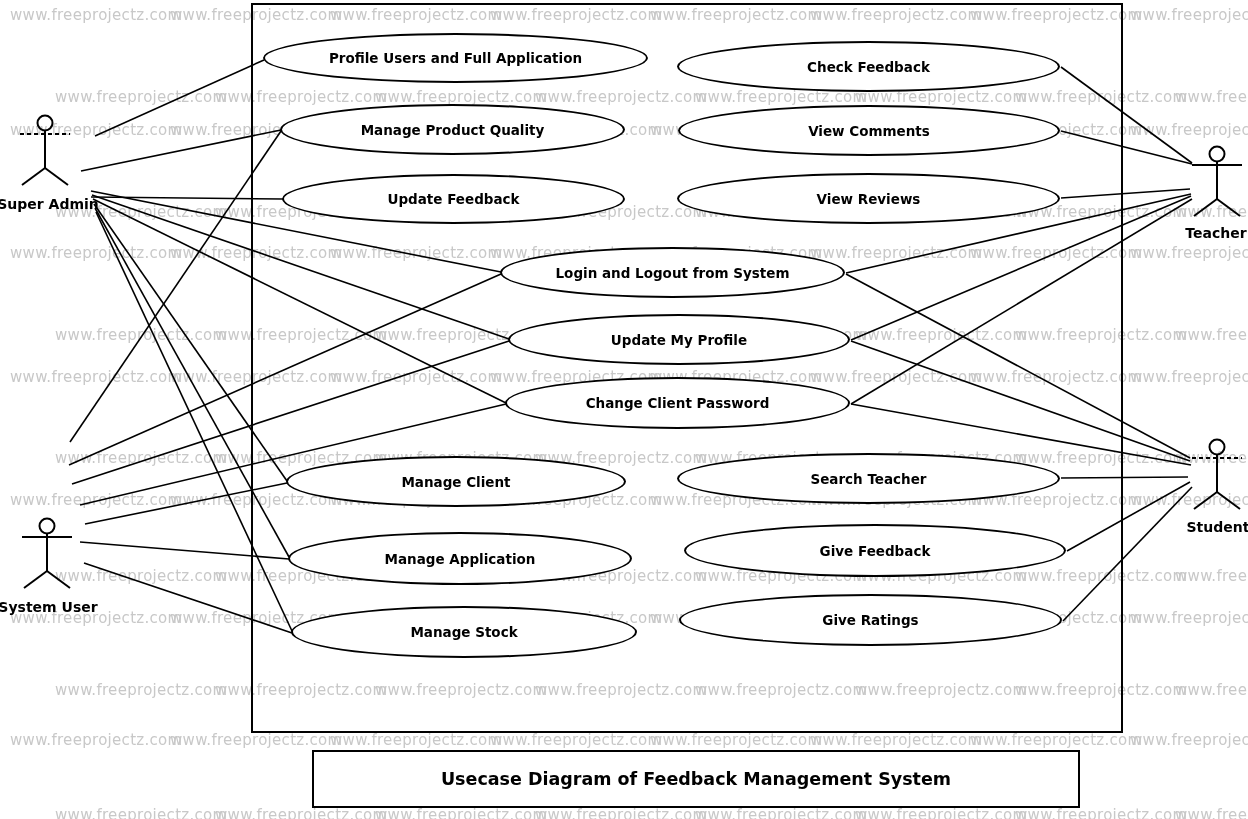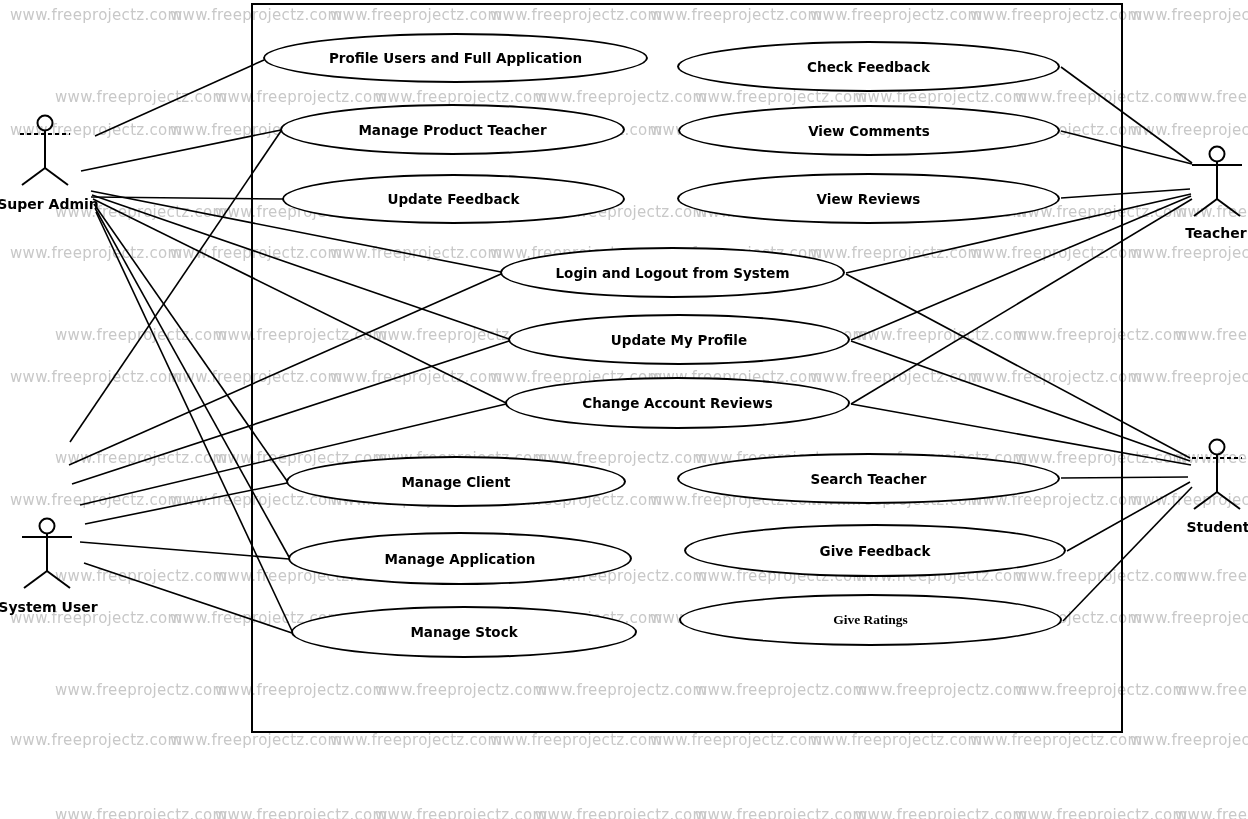--- a/index.html
+++ b/index.html
@@ -181,33 +181,33 @@
       <line x1="1061" y1="478" x2="1188" y2="477" stroke="#000000" stroke-width="1.6"></line>
       <line x1="1067" y1="551" x2="1190" y2="482" stroke="#000000" stroke-width="1.6"></line>
       <line x1="1063" y1="621" x2="1192" y2="487" stroke="#000000" stroke-width="1.6"></line>
     </svg>
   <div id="boundary" style="left: 251px; top: 3px; width: 868px; height: 726px;"></div>
   <div id="usecase-layer">
       <div class="usecase" style="left: 263px; top: 33px; width: 385px; height: 50px;">
         <span>Profile Users and Full Application</span>
       </div>
       <div class="usecase" style="left: 280px; top: 104px; width: 345px; height: 51px;">
-        <span>Manage Product Teacher</span>
+        <span>Manage Product Quality</span>
       </div>
       <div class="usecase" style="left: 282px; top: 174px; width: 343px; height: 50px;">
         <span>Update Feedback</span>
       </div>
       <div class="usecase" style="left: 500px; top: 247px; width: 345px; height: 51px; align-items: center;">
         <span>Login and Logout from System</span>
       </div>
       <div class="usecase" style="left: 508px; top: 314px; width: 342px; height: 51px;">
         <span>Update My Profile</span>
       </div>
       <div class="usecase" style="left: 505px; top: 377px; width: 345px; height: 52px;">
-        <span>Change Account Reviews</span>
+        <span>Change Client Password</span>
       </div>
       <div class="usecase" style="left: 286px; top: 456px; width: 340px; height: 51px;">
         <span>Manage Client</span>
       </div>
       <div class="usecase" style="left: 288px; top: 532px; width: 344px; height: 53px;">
         <span>Manage Application</span>
       </div>
       <div class="usecase" style="left: 291px; top: 606px; width: 346px; height: 52px;">
         <span>Manage Stock</span>
       </div>
@@ -219,21 +219,21 @@
       </div>
       <div class="usecase" style="left: 677px; top: 173px; width: 383px; height: 51px;">
         <span>View Reviews</span>
       </div>
       <div class="usecase" style="left: 677px; top: 453px; width: 383px; height: 51px;">
         <span>Search Teacher</span>
       </div>
       <div class="usecase" style="left: 684px; top: 524px; width: 382px; height: 53px;">
         <span>Give Feedback</span>
       </div>
-      <div class="usecase" style="left: 679px; top: 594px; width: 383px; height: 52px; font-family: Liberation Serif, serif;">
+      <div class="usecase" style="left: 679px; top: 594px; width: 383px; height: 52px;">
         <span>Give Ratings</span>
       </div>
     </div>
   <div id="actor-layer">
       <svg width="1248" height="819" viewBox="0 0 1248 819" style="position: absolute; left: 0px; top: 0px; pointer-events: none;">
         <circle stroke="#000000" stroke-width="2" fill="none" cx="45" cy="123" r="7.5"></circle>
         <line stroke="#000000" stroke-width="2" fill="none" x1="45" y1="130.5" x2="45" y2="168"></line>
         <line stroke="#000000" stroke-width="2" fill="none" x1="20" y1="134" x2="70" y2="134" stroke-dasharray="4 3"></line>
         <line stroke="#000000" stroke-width="2" fill="none" x1="45" y1="168" x2="22" y2="185"></line>
         <line stroke="#000000" stroke-width="2" fill="none" x1="45" y1="168" x2="68" y2="185"></line>
@@ -257,13 +257,16 @@
       <div class="actor-label" style="left: 1216px; top: 225px; text-align: right;">Teacher</div>
       <svg width="1248" height="819" viewBox="0 0 1248 819" style="position: absolute; left: 0px; top: 0px; pointer-events: none;">
         <circle stroke="#000000" stroke-width="2" fill="none" cx="1217" cy="447" r="7.5"></circle>
         <line stroke="#000000" stroke-width="2" fill="none" x1="1217" y1="454.5" x2="1217" y2="492"></line>
         <line stroke="#000000" stroke-width="2" fill="none" x1="1192" y1="458" x2="1242" y2="458" stroke-dasharray="4 3"></line>
         <line stroke="#000000" stroke-width="2" fill="none" x1="1217" y1="492" x2="1194" y2="509"></line>
         <line stroke="#000000" stroke-width="2" fill="none" x1="1217" y1="492" x2="1240" y2="509"></line>
       </svg>
       <div class="actor-label" style="left: 1218px; top: 519px;">Student</div>
     </div>
+  <div id="title-box" style="left: 312px; top: 750px; width: 764px; height: 54px;">
+    <span>Usecase Diagram of Feedback Management System</span>
+  </div>
 </div>
 
 </body></html>

